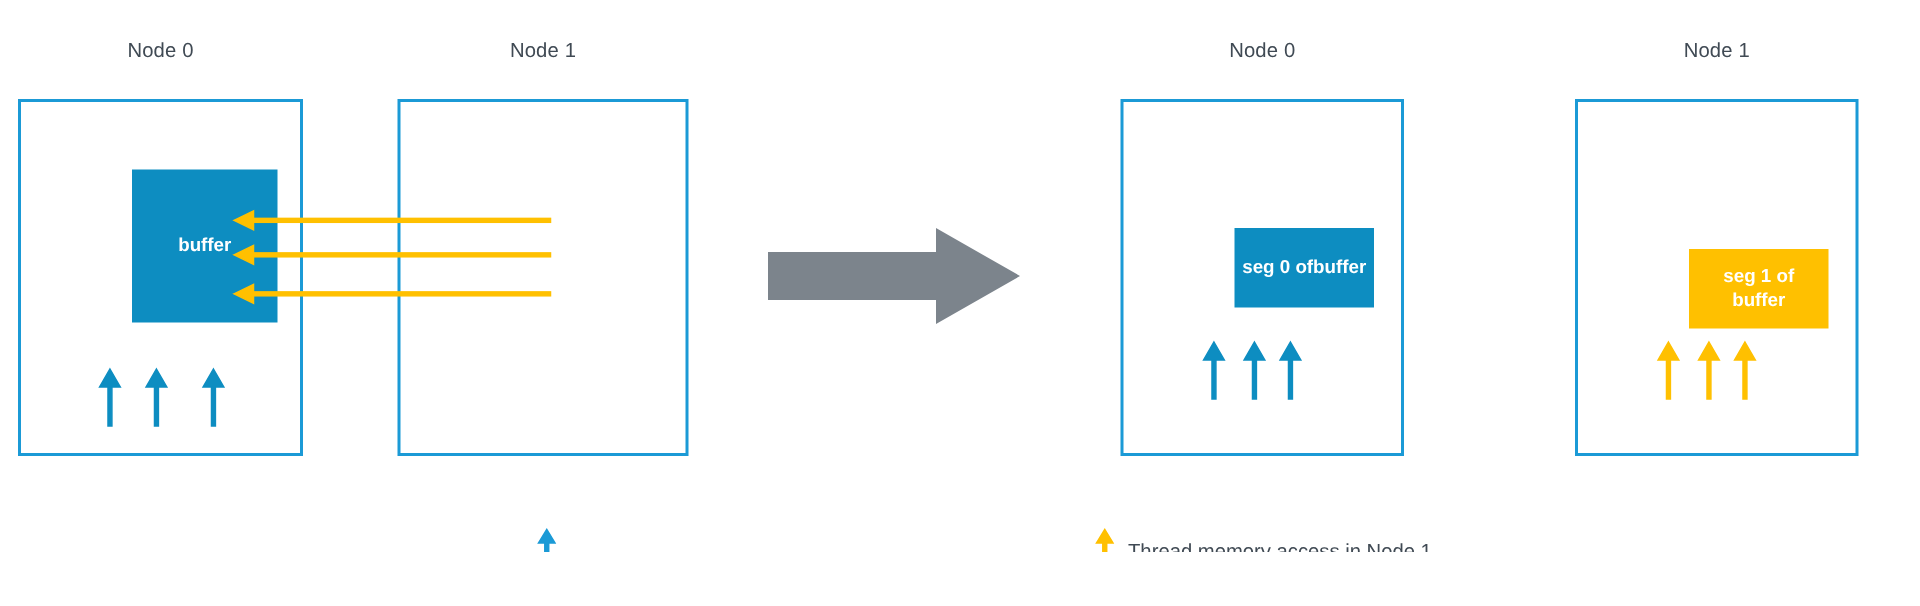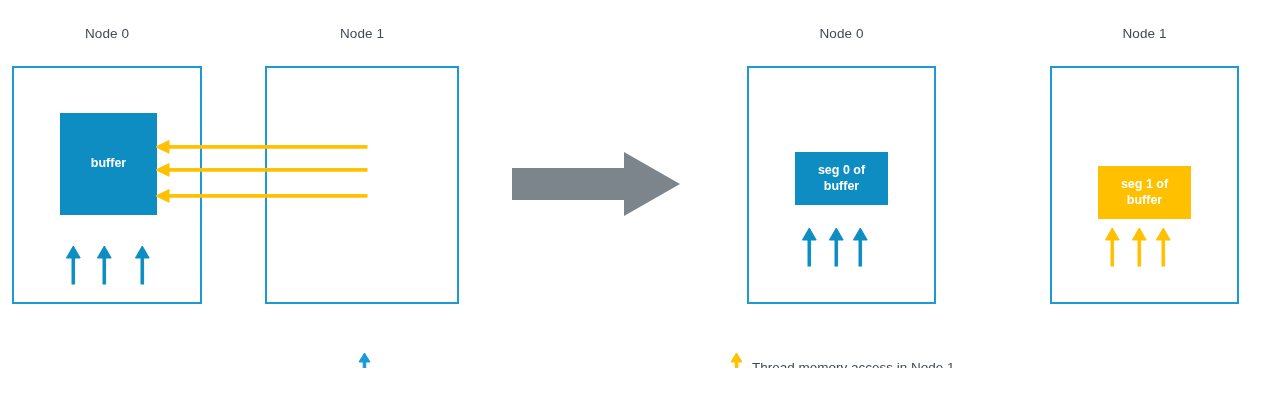--- a/index.html
+++ b/index.html
@@ -35,20 +35,21 @@
     position: absolute;
     box-sizing: border-box;
     display: flex;
     align-items: center;
     justify-content: center;
     text-align: center;
     color: #ffffff;
     font-size: 12.5px;
     font-weight: bold;
     line-height: 1.25;
+    margin-left: 28px;
   }
   .mem-blue { background: #0d8dc1; }
   .mem-yellow { background: #ffc000; }
   .arrow-svg {
     position: absolute;
     overflow: visible;
   }
   .legend-item {
     position: absolute;
     display: flex;
@@ -114,21 +115,21 @@
   </svg>
 
   <svg class="arrow-svg" style="left:512px; top:152px;" width="168" height="64" viewBox="0 0 168 64">
     <polygon points="0,16 112,16 112,0 168,32 112,64 112,48 0,48" fill="#7c848c"></polygon>
   </svg>
 
   <div class="node-label" style="left:747px; top:26px; width:189px;">Node 0</div>
 
   <div class="node-box" style="left:747px; top:66px; width:189px; height:238px;"></div>
 
-  <div class="mem-block mem-blue" style="left:795px; top:152px; width:93px; height:53px; flex-direction:column;">
+  <div class="mem-block mem-blue" style="left:795px; top:152px; width:93px; height:53px; ">
     <span>seg 0 of</span>
     <span>buffer</span>
   </div>
 
   <svg class="arrow-svg" style="left:795px; top:226px;" width="85" height="44" viewBox="0 0 85 44">
     <g fill="#0d8dc1" stroke="#0d8dc1">
       <g>
         <rect x="13" y="11" width="2.6" height="29"></rect>
         <polygon points="14.3,2 21.2,14 7.4,14"></polygon>
       </g>

